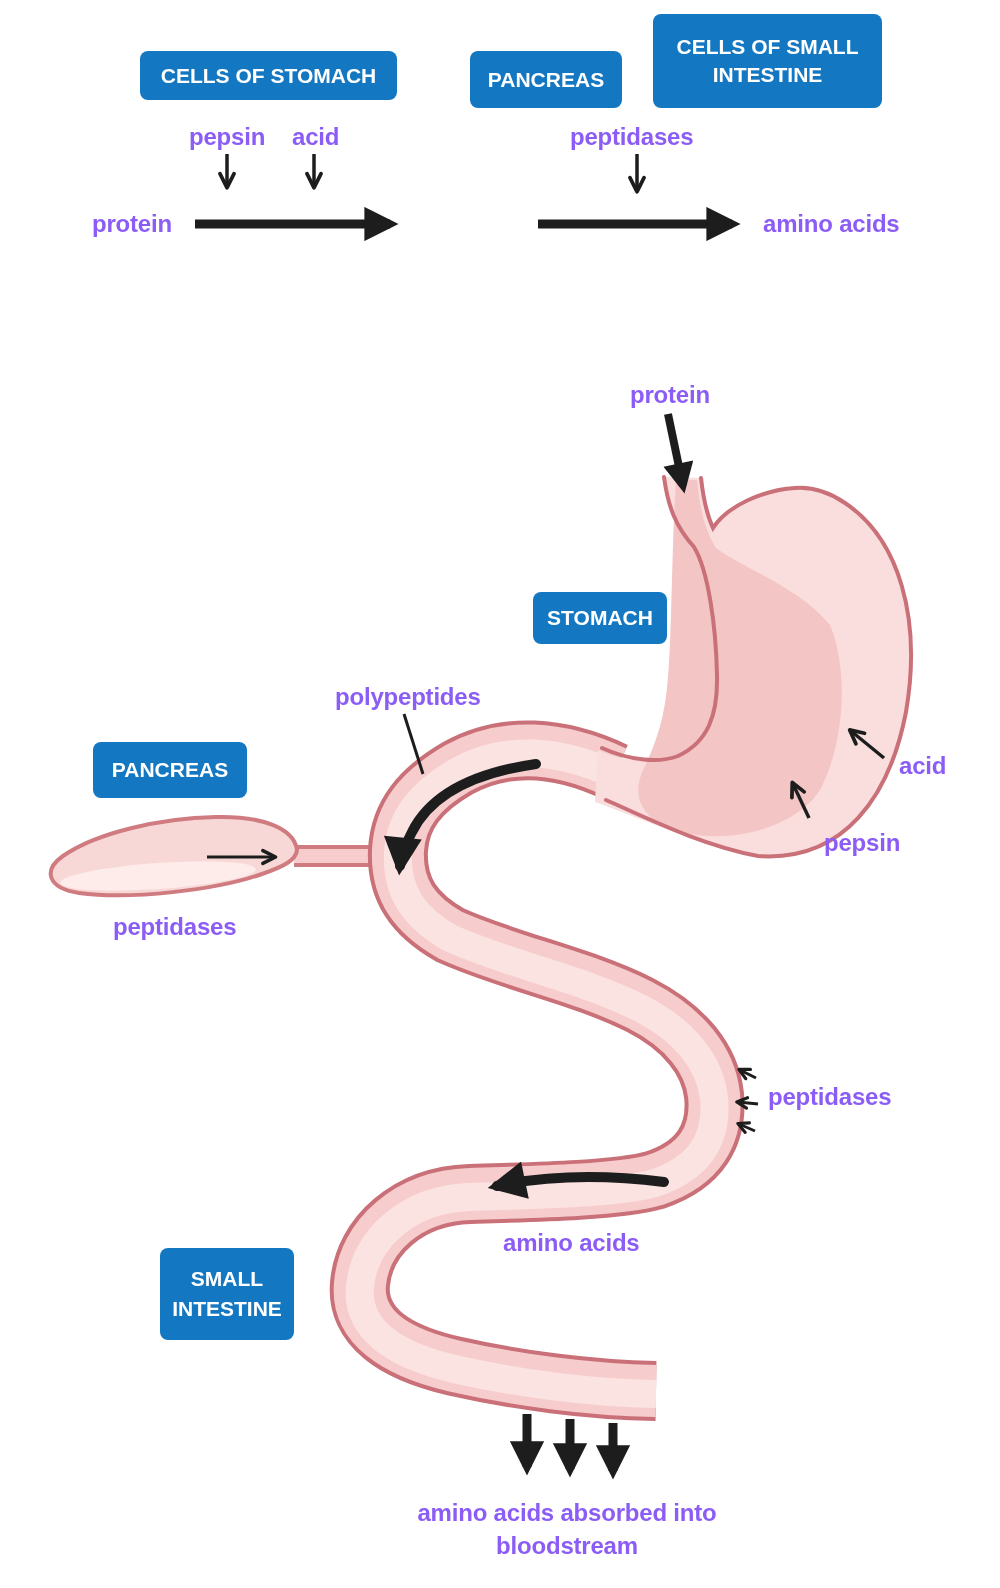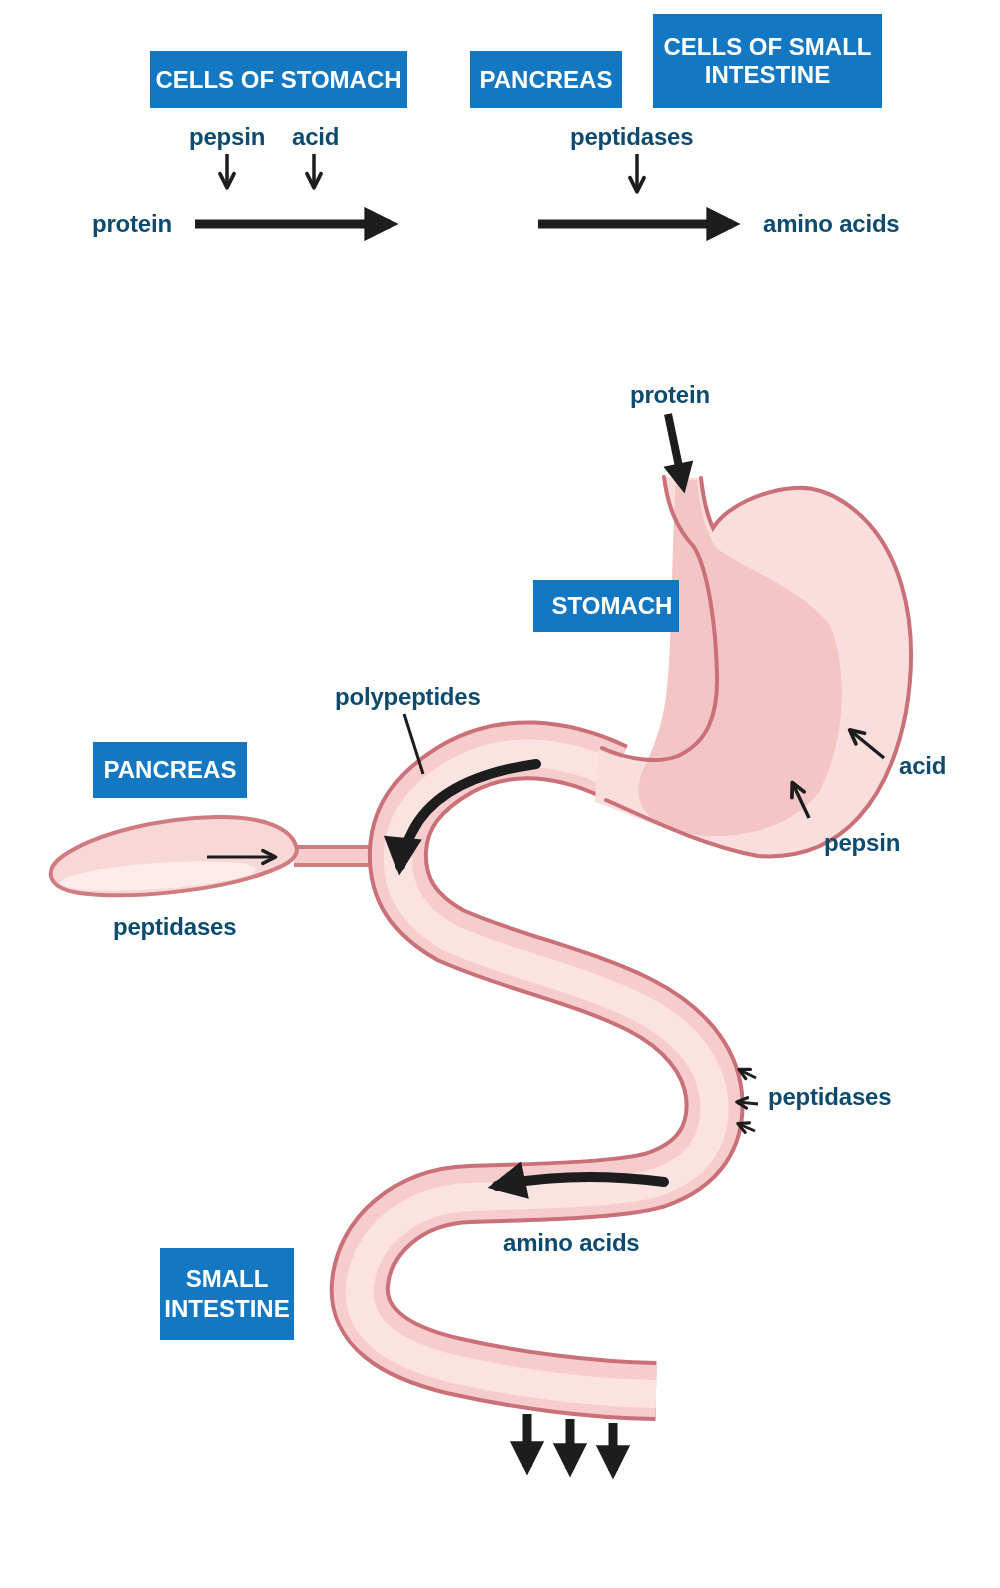--- a/index.html
+++ b/index.html
@@ -2,28 +2,28 @@
 <html><head>
 <meta charset="utf-8">
 <style>
   html,body{margin:0;padding:0;background:#ffffff;}
   #stage{
     position:relative;width:1000px;height:1588px;background:#ffffff;
     font-family:"Liberation Sans","DejaVu Sans",sans-serif;overflow:hidden;
   }
   #art{position:absolute;left:0;top:0;width:1000px;height:1588px;}
   .lbl{
-    position:absolute;color:#0c4a6e;font-weight:bold;font-size:24px;
+    position:absolute;color:#8b5cf6;font-weight:bold;font-size:24px;
     line-height:30px;white-space:nowrap;letter-spacing:-0.2px;
   }
   .lbl.wrap{white-space:normal;}
   .bluebox{
     position:absolute;background:#1377c2;color:#ffffff;font-weight:bold;
-    font-size:24px;line-height:28px;display:flex;align-items:center;
-    justify-content:center;text-align:center;letter-spacing:0px;
+    font-size:21px;line-height:28px;display:flex;align-items:center;
+    justify-content:center;text-align:center;letter-spacing:0px;border-radius:8px;
   }
   .center{text-align:center;}
 </style>
 </head>
 <body>
 
 <div id="stage">
 
   <svg id="art" viewBox="0 0 1000 1588" aria-hidden="true">
     <defs>
@@ -88,43 +88,44 @@
       <line x1="755" y1="1131" x2="739" y2="1124" stroke-width="3" marker-end="url(#mo2)"></line>
 
       <path d="M 664 1182 C 600 1174 545 1176 497 1186" stroke-width="10" stroke-linecap="round" marker-end="url(#mh)"></path>
 
       <line x1="527" y1="1414" x2="527" y2="1467" stroke-width="9" marker-end="url(#mh)"></line>
       <line x1="570" y1="1419" x2="570" y2="1469" stroke-width="9" marker-end="url(#mh)"></line>
       <line x1="613" y1="1423" x2="613" y2="1471" stroke-width="9" marker-end="url(#mh)"></line>
     </g>
   </svg>
 
-  <div class="bluebox" style="left:150px;top:51px;width:257px;height:57px;">CELLS OF STOMACH</div>
+  <div class="bluebox" style="left:140px;top:51px;width:257px;height:49px;">CELLS OF STOMACH</div>
   <div class="bluebox" style="left:470px;top:51px;width:152px;height:57px;">PANCREAS</div>
   <div class="bluebox" style="left:653px;top:14px;width:229px;height:94px;padding:0 8px;box-sizing:border-box;">CELLS OF SMALL INTESTINE</div>
 
   <div class="lbl" style="left:189px;top:122px;">pepsin</div>
   <div class="lbl" style="left:292px;top:122px;">acid</div>
   <div class="lbl" style="left:570px;top:122px;">peptidases</div>
 
   <div class="lbl" style="left:92px;top:209px;">protein</div>
   <div class="lbl" style="left:763px;top:209px;">amino acids</div>
 
   <div class="lbl" style="left:630px;top:380px;">protein</div>
 
-  <div class="bluebox" style="left:533px;top:580px;width:134px;height:52px;padding-left:12px;">STOMACH</div>
+  <div class="bluebox" style="left:533px;top:592px;width:134px;height:52px;">STOMACH</div>
 
   <div class="lbl" style="left:899px;top:751px;">acid</div>
   <div class="lbl" style="left:824px;top:828px;">pepsin</div>
 
   <div class="lbl" style="left:335px;top:682px;">polypeptides</div>
 
   <div class="bluebox" style="left:93px;top:742px;width:154px;height:56px;">PANCREAS</div>
   <div class="lbl" style="left:113px;top:912px;">peptidases</div>
 
   <div class="lbl" style="left:768px;top:1082px;">peptidases</div>
 
   <div class="lbl" style="left:503px;top:1228px;">amino acids</div>
 
   <div class="bluebox" style="left:160px;top:1248px;width:134px;height:92px;line-height:30px;">SMALL INTESTINE</div>
 
+  <div class="lbl wrap center" style="left:417px;top:1496px;width:300px;line-height:33px;">amino acids absorbed into bloodstream</div>
 
 </div>
 
 </body></html>

